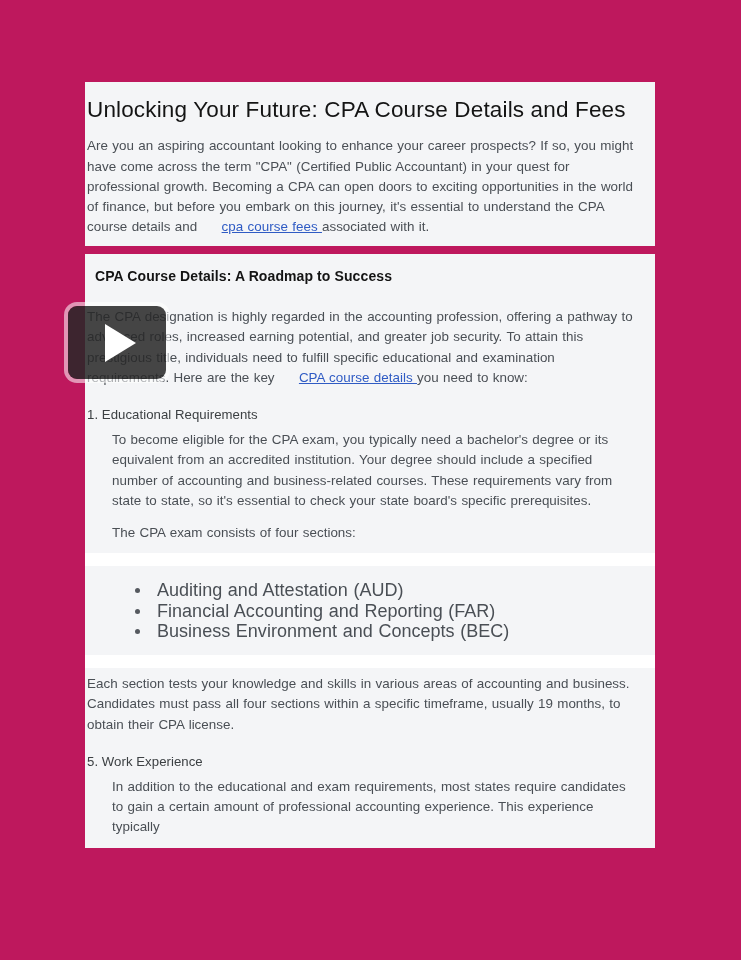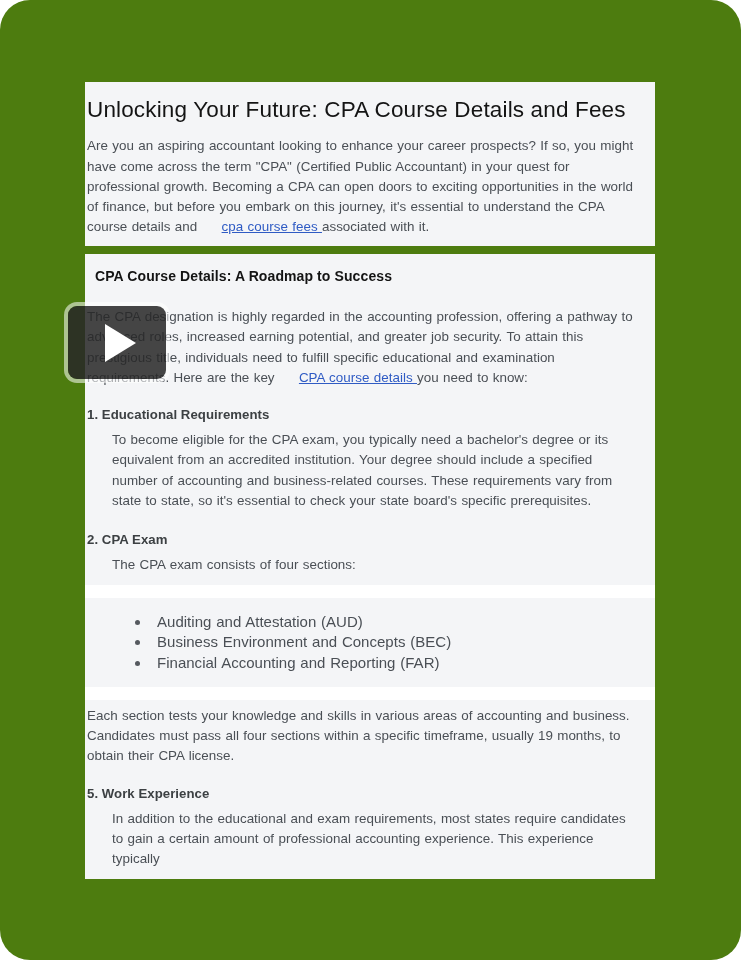--- a/index.html
+++ b/index.html
@@ -13,22 +13,21 @@
     height: 960px;
     font-family: "Liberation Sans", "DejaVu Sans", sans-serif;
     overflow: hidden;
     position: relative;
   }
 
   #page {
     position: relative;
     width: 741px;
     height: 960px;
-    background: #4d7c0f;
-    border-radius: 30px;
+    background: #be185d;
   }
 
   
   .doc {
     position: absolute;
     left: 85px;
     top: 82px;
     width: 570px;
   }
 
@@ -59,21 +58,21 @@
     font-weight: 700;
     line-height: 1.30;
     color: #141414;
     letter-spacing: 0.1px;
   }
 
   h3.sub-title {
     margin: 0;
     padding: 10px 18px 4px 2px;
     font-size: 13.2px;
-    font-weight: 700;
+    font-weight: 400;
     line-height: 1.35;
     color: #3c4043;
     letter-spacing: 0.05px;
   }
 
   p.para {
     margin: 0;
     padding: 6px 14px 8px 2px;
     font-size: 13.4px;
     line-height: 20.3px;
@@ -88,21 +87,21 @@
     margin-left: 25px;
   }
 
   ul.bullets {
     margin: 0;
     padding: 14px 14px 14px 50px;
     list-style: none;
   }
   ul.bullets li {
     position: relative;
-    font-size: 15px;
+    font-size: 18px;
     line-height: 20.2px;
     color: #4a4f55;
     padding: 0 0 0 22px;
     margin: 0 0 0 0;
     letter-spacing: 0.02px;
     word-spacing: 0.6px;
   }
   ul.bullets li .bullet-dot {
     position: absolute;
     left: 0;
@@ -160,31 +159,30 @@
       <h2 class="section-title">CPA Course Details: A Roadmap to Success</h2>
       <p class="para"><span>The CPA designation is highly regarded in the accounting profession, offering a pathway to advanced roles, increased earning potential, and greater job security. To attain this prestigious title, individuals need to fulfill specific educational and examination requirements. Here are the key </span><a class="inline-link" href="#">CPA course details </a><span>you need to know:</span></p>
     </div>
 
     <div class="block">
       <h3 class="sub-title">1. Educational Requirements</h3>
       <p class="para para-tight">To become eligible for the CPA exam, you typically need a bachelor's degree or its equivalent from an accredited institution. Your degree should include a specified number of accounting and business-related courses. These requirements vary from state to state, so it's essential to check your state board's specific prerequisites.</p>
     </div>
 
     <div class="block">
-      <h3 class="sub-title">2. CPA Exam</h3>
       <p class="para para-tight">The CPA exam consists of four sections:</p>
     </div>
 
     <div class="gap"></div>
 
     <div class="block">
       <ul class="bullets">
         <li><span class="bullet-dot"></span><span>Auditing and Attestation (AUD)</span></li>
+        <li><span class="bullet-dot"></span><span>Financial Accounting and Reporting (FAR)</span></li>
         <li><span class="bullet-dot"></span><span>Business Environment and Concepts (BEC)</span></li>
-        <li><span class="bullet-dot"></span><span>Financial Accounting and Reporting (FAR)</span></li>
       </ul>
     </div>
 
     <div class="gap"></div>
 
     <div class="block">
       <p class="para">Each section tests your knowledge and skills in various areas of accounting and business. Candidates must pass all four sections within a specific timeframe, usually 19 months, to obtain their CPA license.</p>
       <h3 class="sub-title">5. Work Experience</h3>
       <p class="para para-tight">In addition to the educational and exam requirements, most states require candidates to gain a certain amount of professional accounting experience. This experience typically</p>
     </div>

